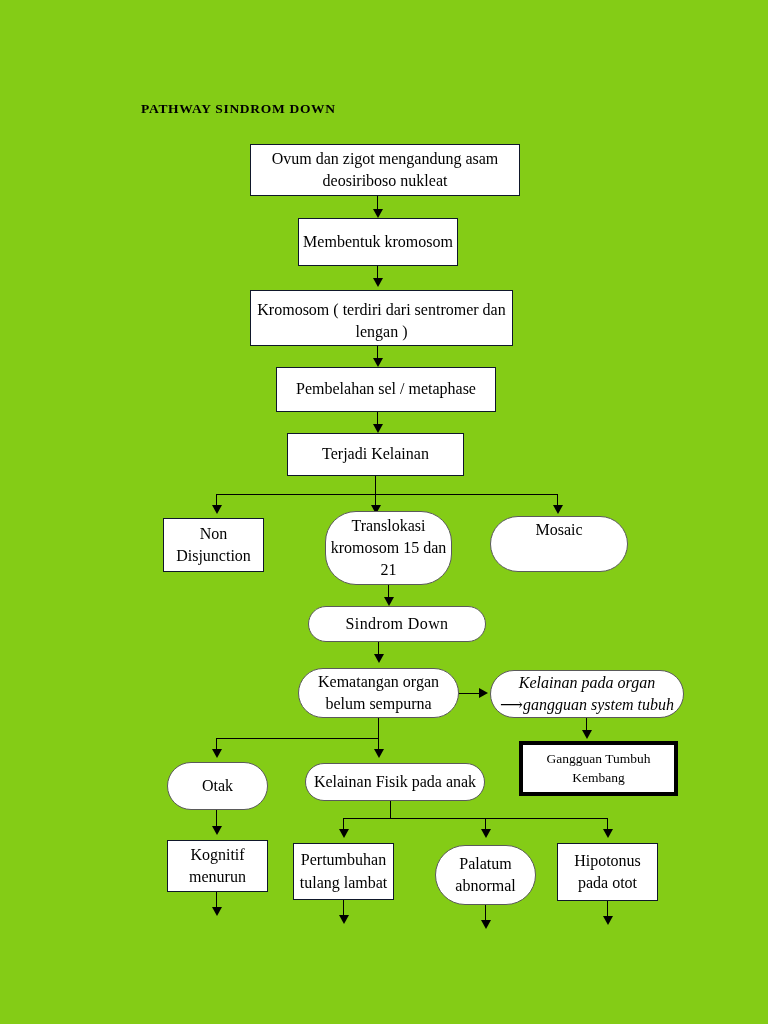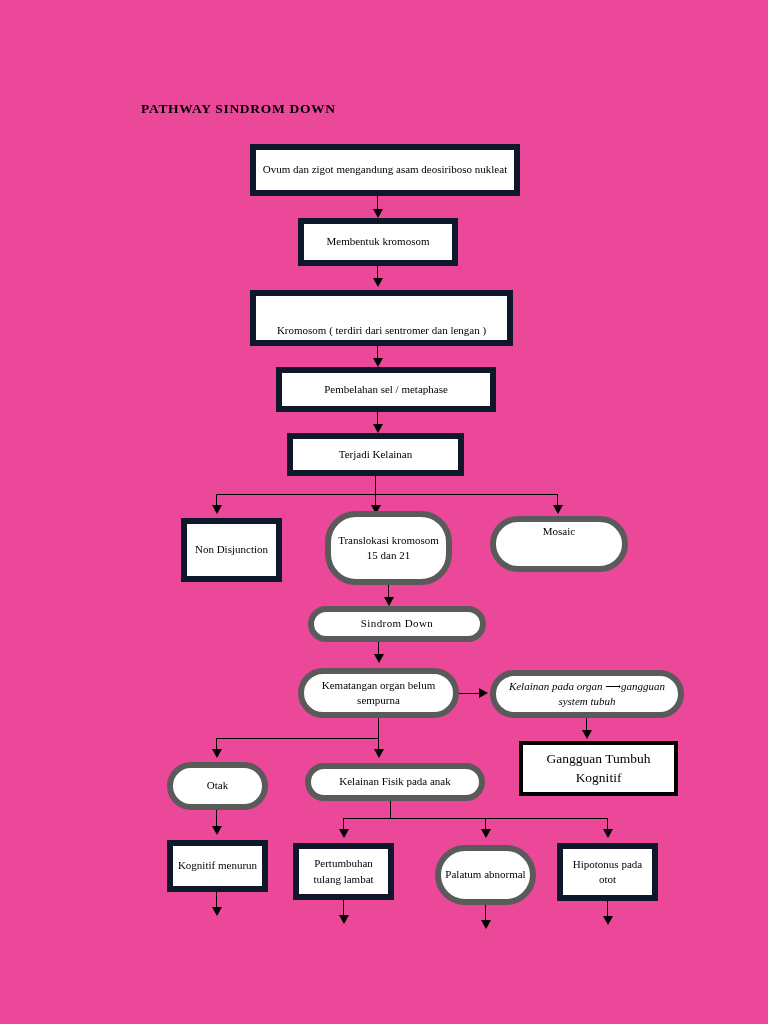--- a/index.html
+++ b/index.html
@@ -9,43 +9,43 @@
     background: #ffffff;
   }
   body {
     font-family: "Liberation Serif", "DejaVu Serif", serif;
     color: #000000;
   }
   #page {
     position: relative;
     width: 768px;
     height: 1024px;
-    background: #ec4899;
+    background: #84cc16;
     overflow: hidden;
   }
   #diagram-title {
     position: absolute;
     left: 141px;
     top: 101px;
     font-family: "Liberation Serif", "DejaVu Serif", serif;
     font-weight: bold;
     font-size: 13.5px;
     letter-spacing: 0.7px;
     white-space: nowrap;
   }
   .node {
     position: absolute;
     box-sizing: border-box;
-    border: 6px solid #0f172a;
+    border: 1px solid #0f172a;
     background: #ffffff;
     display: flex;
     align-items: center;
     justify-content: center;
     text-align: center;
-    font-size: 11px;
+    font-size: 16px;
     line-height: 1.38;
     padding: 2px 4px;
   }
   .node.dark-border { border-color: #5a5a5a; border-radius: 31px; }
   .node.thick {
     border: 4px solid #000000;
     font-size: 13.5px;
   }
   .node.bold { font-weight: normal; letter-spacing: 0.4px; }
   .node.top-aligned {
@@ -114,21 +114,21 @@
 
   <div class="vline" style="left:375px; top:476px; height:19px;"></div>
   <div class="hline" style="left:216px; top:494px; width:342px;"></div>
   <div class="vline" style="left:216px; top:494px; height:15px;"></div>
   <div class="arrowhead" style="left:212px; top:505px;"></div>
   <div class="vline" style="left:375px; top:494px; height:15px;"></div>
   <div class="arrowhead" style="left:371px; top:505px;"></div>
   <div class="vline" style="left:557px; top:494px; height:15px;"></div>
   <div class="arrowhead" style="left:553px; top:505px;"></div>
 
-  <div class="node" style="left:181px; top:518px; width:101px; height:64px;">
+  <div class="node" style="left:163px; top:518px; width:101px; height:54px;">
     <span class="txt">Non Disjunction</span>
   </div>
 
   <div class="node dark-border" style="left:325px; top:511px; width:127px; height:74px;">
     <span class="txt">Translokasi kromosom 15 dan 21</span>
   </div>
 
   <div class="node dark-border top-aligned" style="left:490px; top:516px; width:138px; height:56px;">
     <span class="txt">Mosaic</span>
   </div>
@@ -150,21 +150,21 @@
   <div class="arrowhead right" style="left:479px; top:688px;"></div>
 
   <div class="node dark-border" style="left:490px; top:670px; width:194px; height:48px;font-style:italic;">
     <span class="txt">Kelainan pada organ ⟶gangguan system tubuh</span>
   </div>
 
   <div class="vline" style="left:586px; top:718px; height:17px;"></div>
   <div class="arrowhead" style="left:582px; top:730px;"></div>
 
   <div class="node thick" style="left:519px; top:741px; width:159px; height:55px;">
-    <span class="txt">Gangguan Tumbuh Kognitif</span>
+    <span class="txt">Gangguan Tumbuh Kembang</span>
   </div>
 
   <div class="vline" style="left:378px; top:718px; height:21px;"></div>
   <div class="hline" style="left:216px; top:738px; width:163px;"></div>
   <div class="vline" style="left:216px; top:738px; height:15px;"></div>
   <div class="arrowhead" style="left:212px; top:749px;"></div>
   <div class="vline" style="left:378px; top:738px; height:15px;"></div>
   <div class="arrowhead" style="left:374px; top:749px;"></div>
 
   <div class="node dark-border" style="left:305px; top:763px; width:180px; height:38px;">

